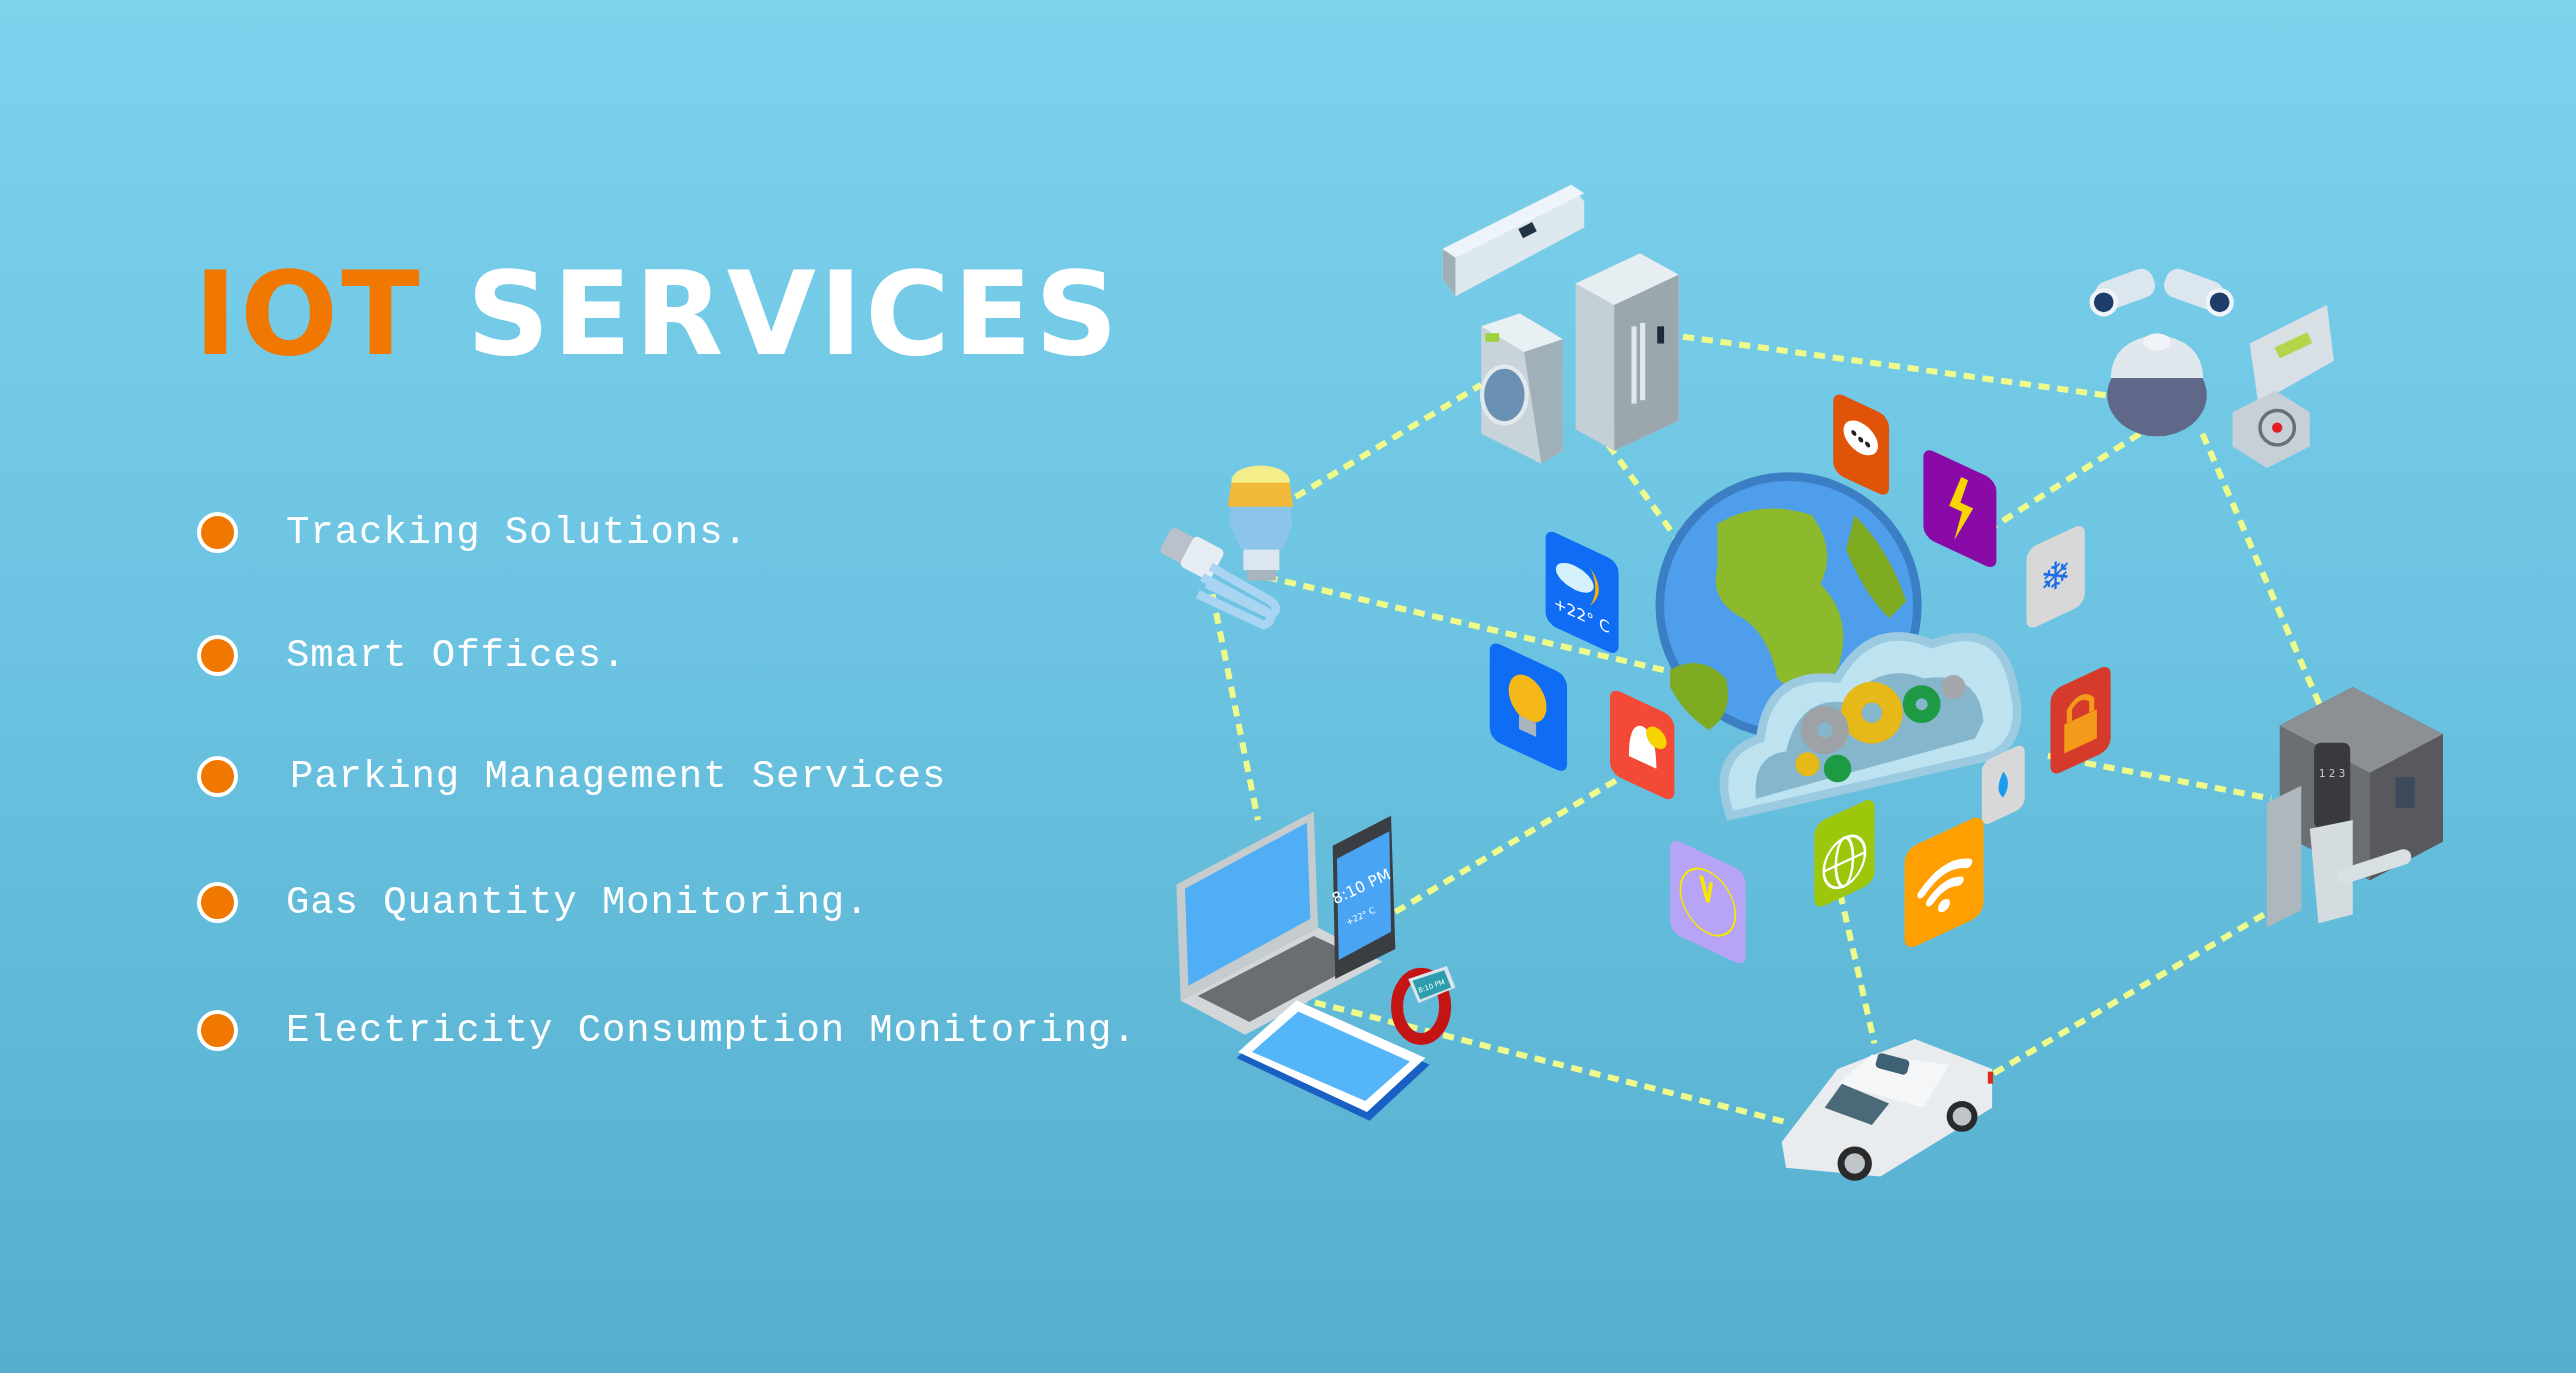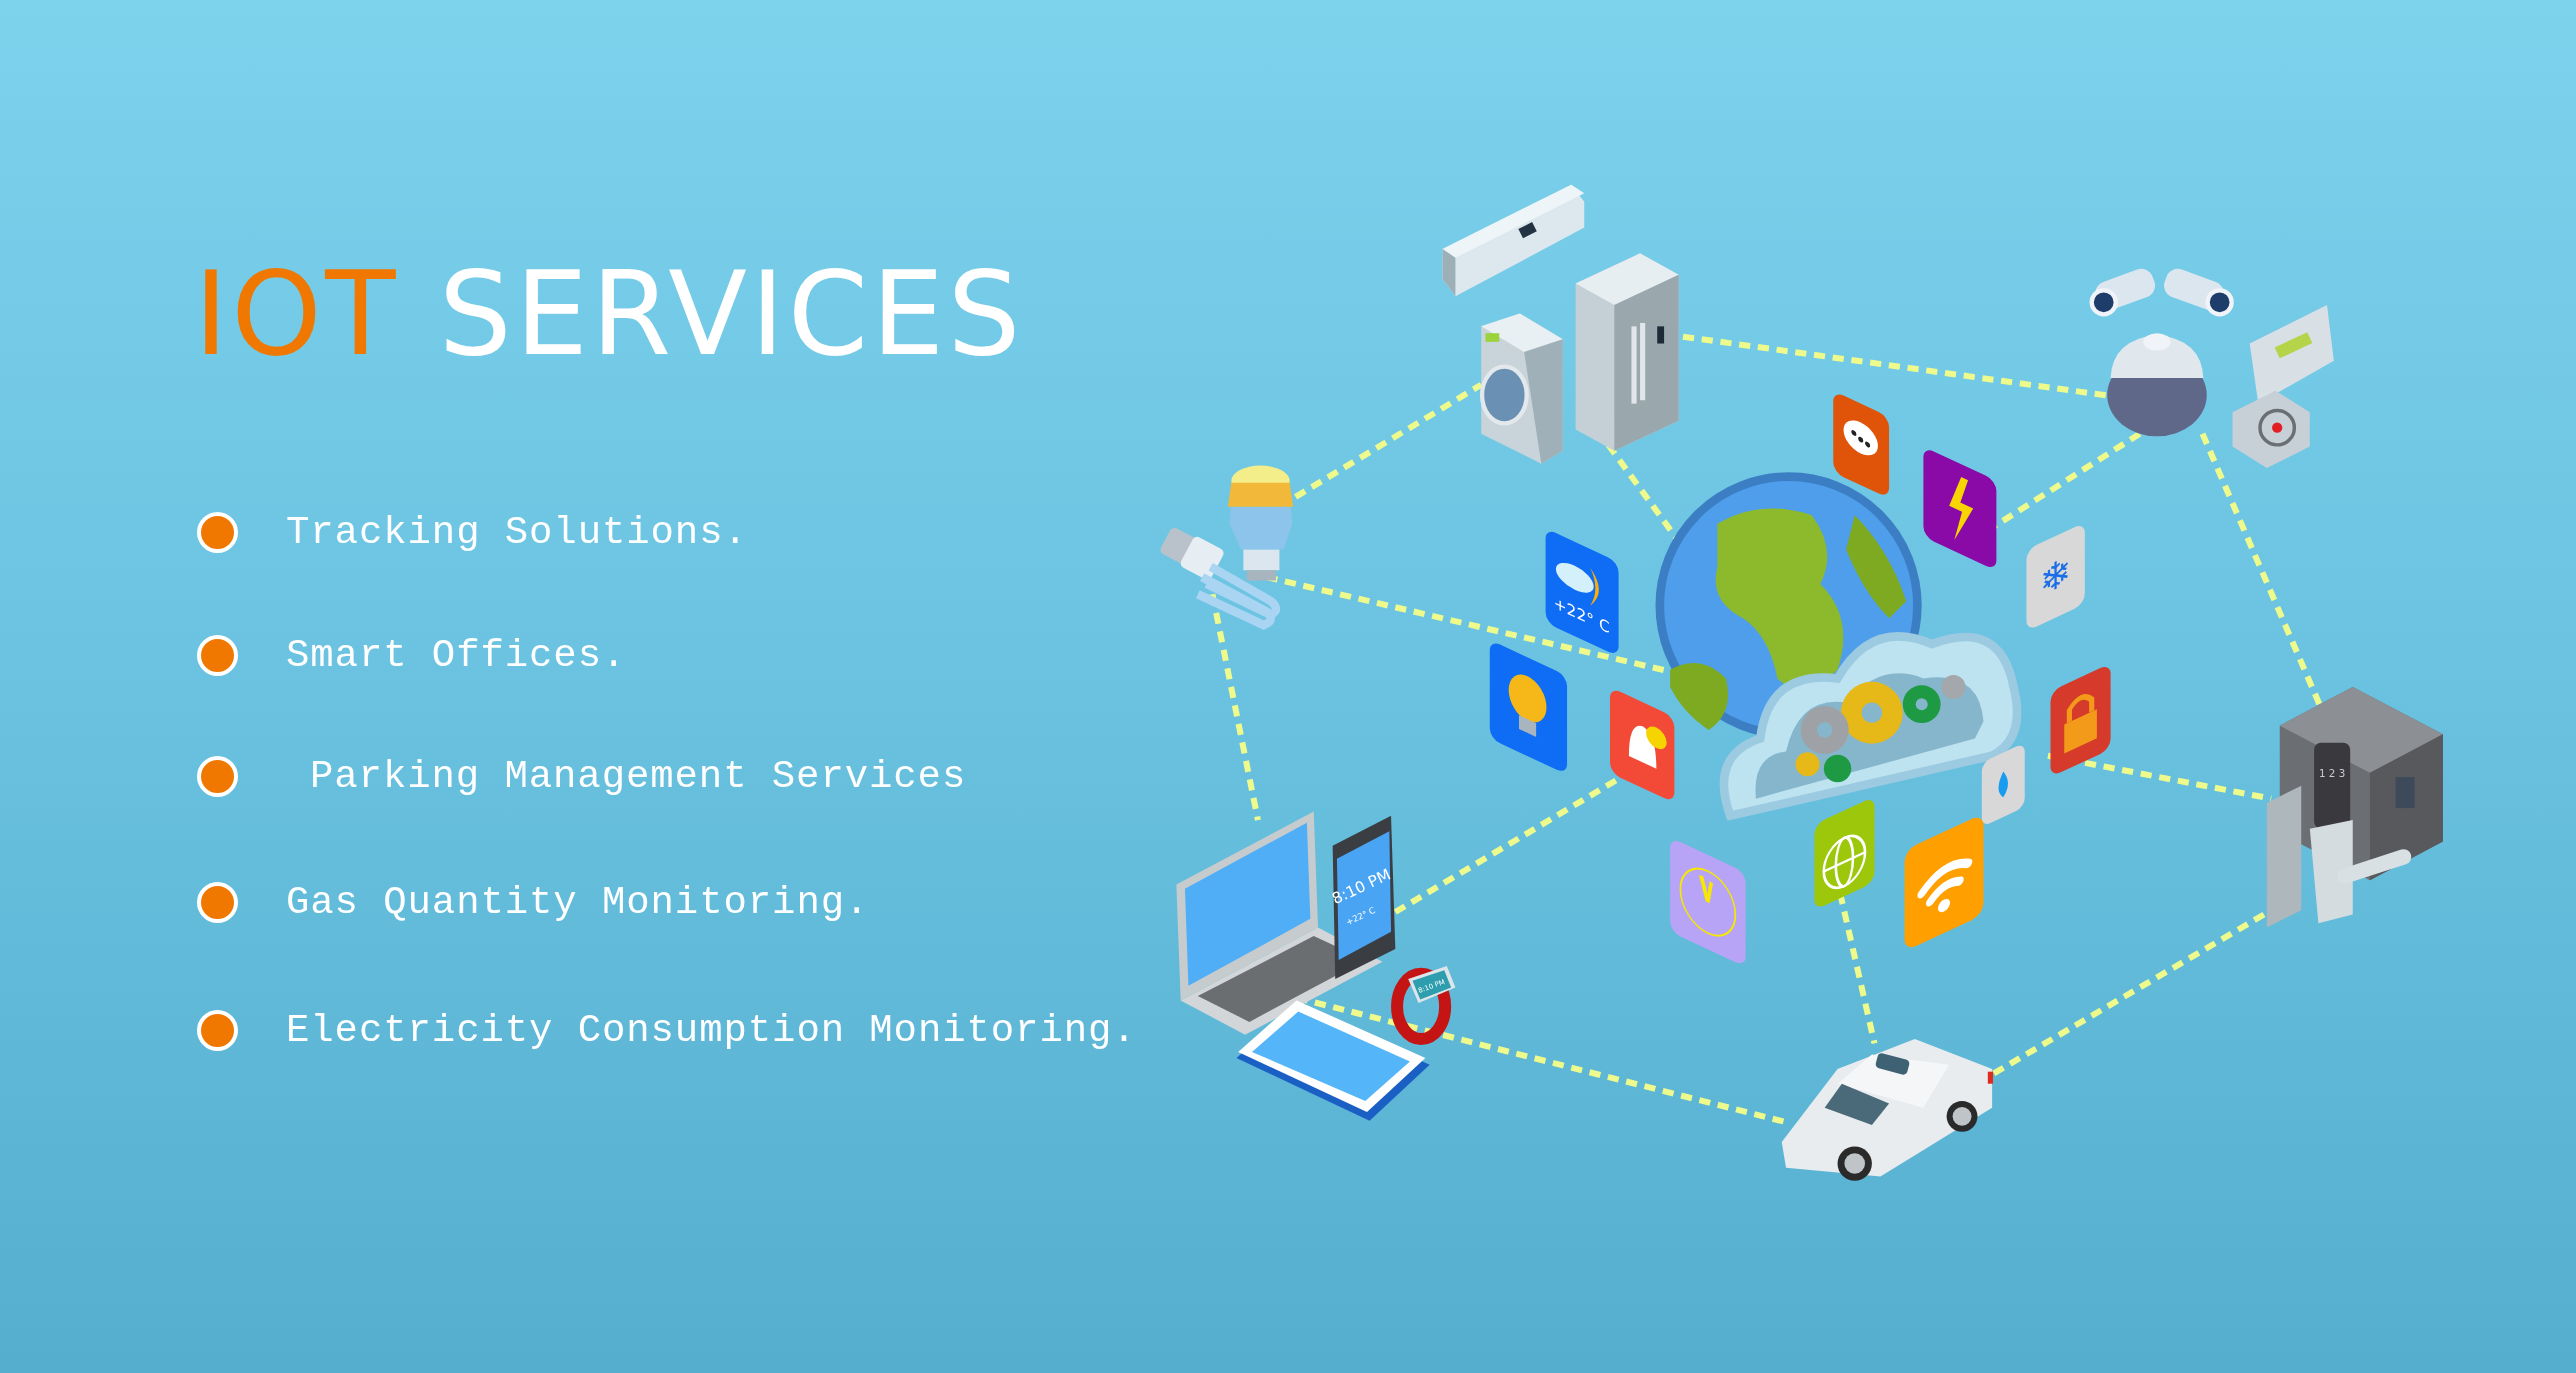--- a/index.html
+++ b/index.html
@@ -4,21 +4,21 @@
 <style>
   html, body { margin: 0; padding: 0; }
   body {
     width: 2576px; height: 1374px; overflow: hidden; position: relative;
     background: linear-gradient(180deg, #7DD2EC 0%, #6CC4E2 45%, #55AECE 100%);
     font-family: "DejaVu Sans", "Liberation Sans", sans-serif;
   }
   .hero-title {
     position: absolute; left: 194px; top: 254px; margin: 0;
     font-family: "DejaVu Sans", "Liberation Sans", sans-serif;
-    font-weight: 400; font-size: 115px; line-height: 120px; letter-spacing: 3.4px;
+    font-weight: 700; font-size: 115px; line-height: 120px; letter-spacing: 3.4px;
     white-space: nowrap;
   }
   .hero-title .accent { color: #F07800; }
   .hero-title .main { color: #FFFFFF; }
   .service-list { position: absolute; left: 0; top: 0; margin: 0; padding: 0; list-style: none; }
   .service-item {
     position: absolute; left: 197px; height: 45px; display: flex; align-items: center;
     white-space: nowrap;
   }
   .bullet {
@@ -41,21 +41,21 @@
   <li class="service-item" style="top:510px">
     <span class="bullet"></span>
     <span class="service-label">Tracking Solutions.</span>
   </li>
   <li class="service-item" style="top:633px">
     <span class="bullet"></span>
     <span class="service-label">Smart Offices.</span>
   </li>
   <li class="service-item" style="top:754px">
     <span class="bullet"></span>
-    <span class="service-label" style="margin-left:72px">Parking Management Services</span>
+    <span class="service-label" style="margin-left:52px">Parking Management Services</span>
   </li>
   <li class="service-item" style="top:880px">
     <span class="bullet"></span>
     <span class="service-label" style="">Gas Quantity Monitoring.</span>
   </li>
   <li class="service-item" style="top:1008px">
     <span class="bullet"></span>
     <span class="service-label">Electricity Consumption Monitoring.</span>
   </li>
 </ul>

